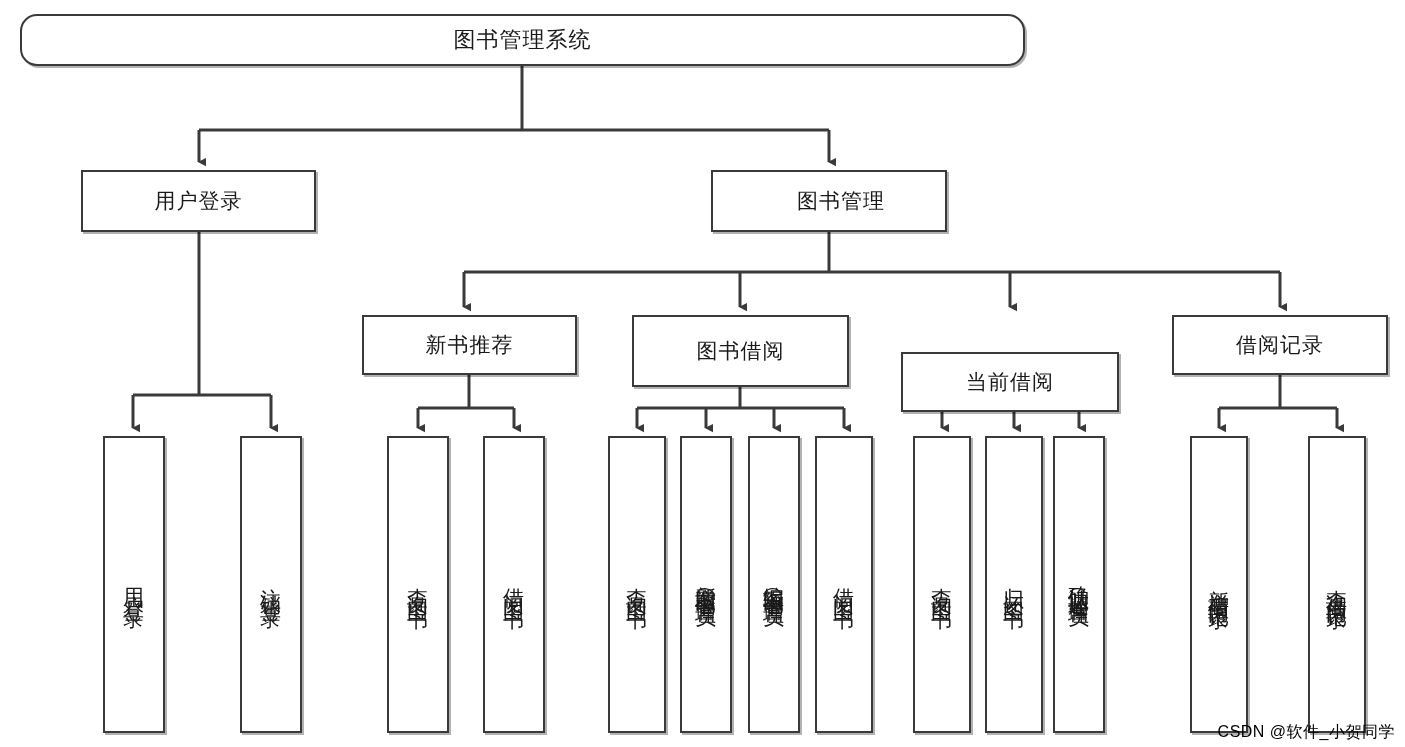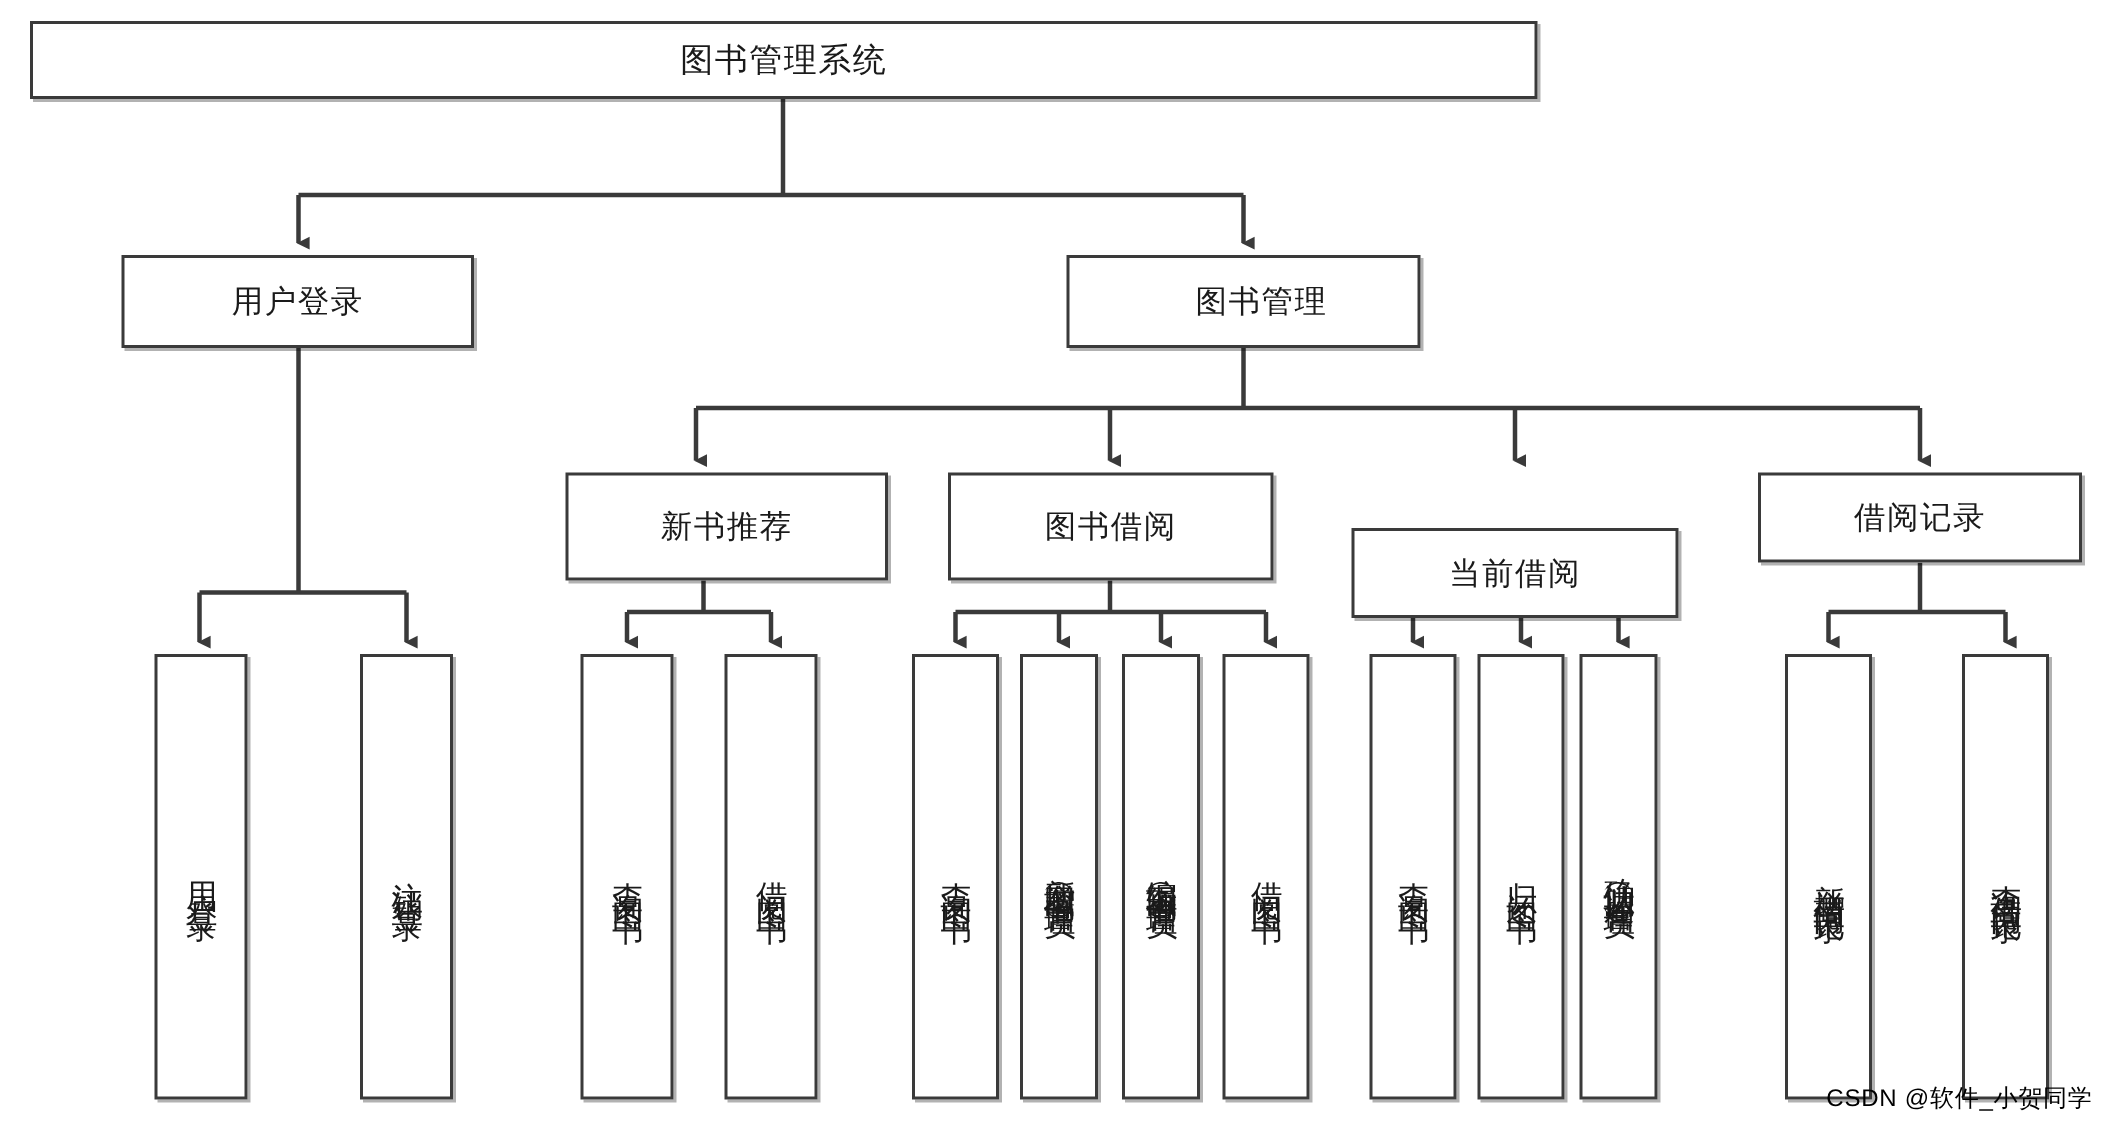--- a/index.html
+++ b/index.html
@@ -101,32 +101,32 @@
       <path d="M1014,408 L1014,428" marker-end="url(#arrow)"></path>
       <path d="M1079,408 L1079,428" marker-end="url(#arrow)"></path>
 
       <path d="M1280,375 L1280,408"></path>
       <path d="M1219,408 L1337,408"></path>
       <path d="M1219,408 L1219,428" marker-end="url(#arrow)"></path>
       <path d="M1337,408 L1337,428" marker-end="url(#arrow)"></path>
     </g>
   </svg>
 
-  <div class="node h root" style="left:20px;top:14px;width:1005px;height:52px;">
+  <div class="node h root" style="left:20px;top:14px;width:1005px;height:52px;border-radius:17px;">
     <span>图书管理系统</span>
   </div>
 
   <div class="node h" style="left:81px;top:170px;width:235px;height:62px;">
     <span>用户登录</span>
   </div>
   <div class="node h" style="left:711px;top:170px;width:236px;height:62px;padding-left:24px;">
     <span>图书管理</span>
   </div>
 
-  <div class="node h" style="left:377px;top:315px;width:215px;height:72px;text-align:right;">
+  <div class="node h" style="left:362px;top:315px;width:215px;height:60px;text-align:right;">
     <span>新书推荐</span>
   </div>
   <div class="node h" style="left:632px;top:315px;width:217px;height:72px;">
     <span>图书借阅</span>
   </div>
   <div class="node h" style="left:901px;top:315px;width:218px;height:60px;margin-top:37px;">
     <span>当前借阅</span>
   </div>
   <div class="node h" style="left:1172px;top:315px;width:216px;height:60px;">
     <span>借阅记录</span>

